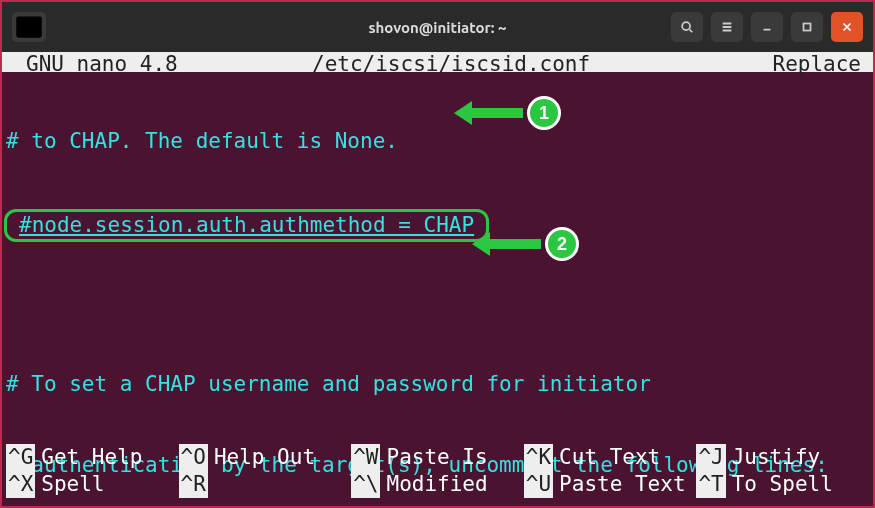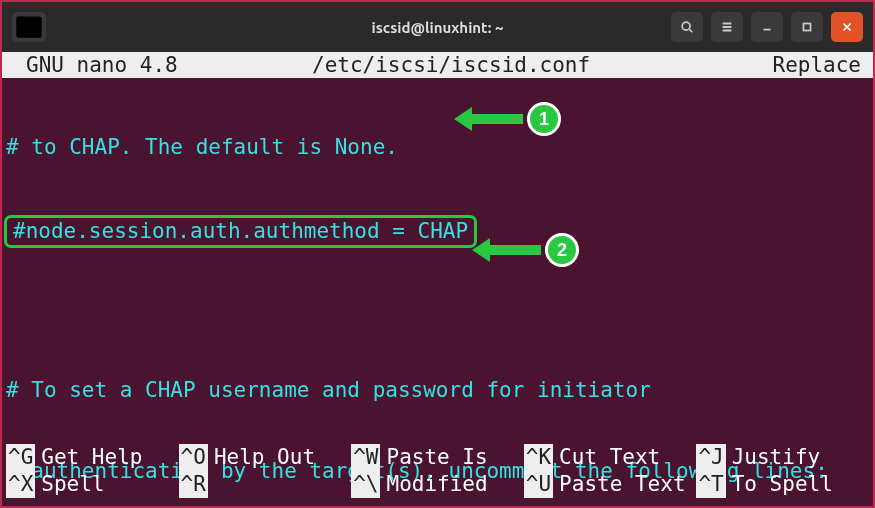--- a/index.html
+++ b/index.html
@@ -36,23 +36,23 @@
   .tb-right { flex: 1; display: flex; justify-content: flex-end; gap: 8px; align-items: center; }
   .tb-sq { width: 32px; height: 30px; background: #3a3a3a; border-radius: 5px; display:flex;align-items:center;justify-content:center;}
   .tb-sq.close { background: #e25226; color: #fff; }
   .tb-sq svg { width: 14px; height: 14px; stroke: #ccc; stroke-width: 2; fill: none; }
   .tb-sq.close svg { stroke: #fff; }
   .tb-sq.ham svg { stroke-width: 2.2; }
 
   .nano-header {
     background: #eeeeee;
     color: #222;
-    height: 26px;
+    height: 20px;
     display: flex;
-    align-items: center;
+    align-items: flex-start;
     padding: 0 6px;
     font-family: monospace;
     font-size: 21px;
     white-space: pre;
   }
   .nano-header .app { width: 260px; padding-left: 18px; }
   .nano-header .file { flex: 1; text-align: left; padding-left: 44px;}
   .nano-header .mod { padding-right: 6px; }
 
   .editor {
@@ -61,24 +61,25 @@
     font-family: monospace;
     font-size: 21px;
     line-height: 27px;
     padding: 2px 4px 0 4px;
     white-space: pre;
   }
   .line { height: 27px; }
 
   .box {
     border: 3px solid #2ac742;
-    border-radius: 7px;
+    border-radius: 12px;
     display: inline-block;
-    padding: 0 6px;
+    padding: 0 12px;
     margin-left: -2px;
+    text-decoration: underline;
   }
 
   .annot {
     position: absolute;
     display: flex;
     align-items: center;
     pointer-events: none;
   }
   .arrow-shaft {
     width: 52px; height: 10px;
@@ -134,21 +135,21 @@
 
 <div class="titlebar">
   <div class="tb-left">
     <div class="tb-btn">
       <svg viewBox="0 0 16 16">
           <rect x="2" y="3" width="12" height="10" rx="1"></rect>
           <path d="M8 6v4M6 8h4"></path>
         </svg>
     </div>
   </div>
-  <div class="tb-title">iscsid@linuxhint: ~</div>
+  <div class="tb-title">shovon@initiator: ~</div>
   <div class="tb-right">
     <div class="tb-sq">
       <svg viewBox="0 0 16 16">
           <circle cx="7" cy="7" r="4.5"></circle>
           <path d="M11 11l3 3"></path>
         </svg>
     </div>
     <div class="tb-sq ham">
       <svg viewBox="0 0 16 16">
           <path d="M3 4h10M3 8h10M3 12h10"></path>

